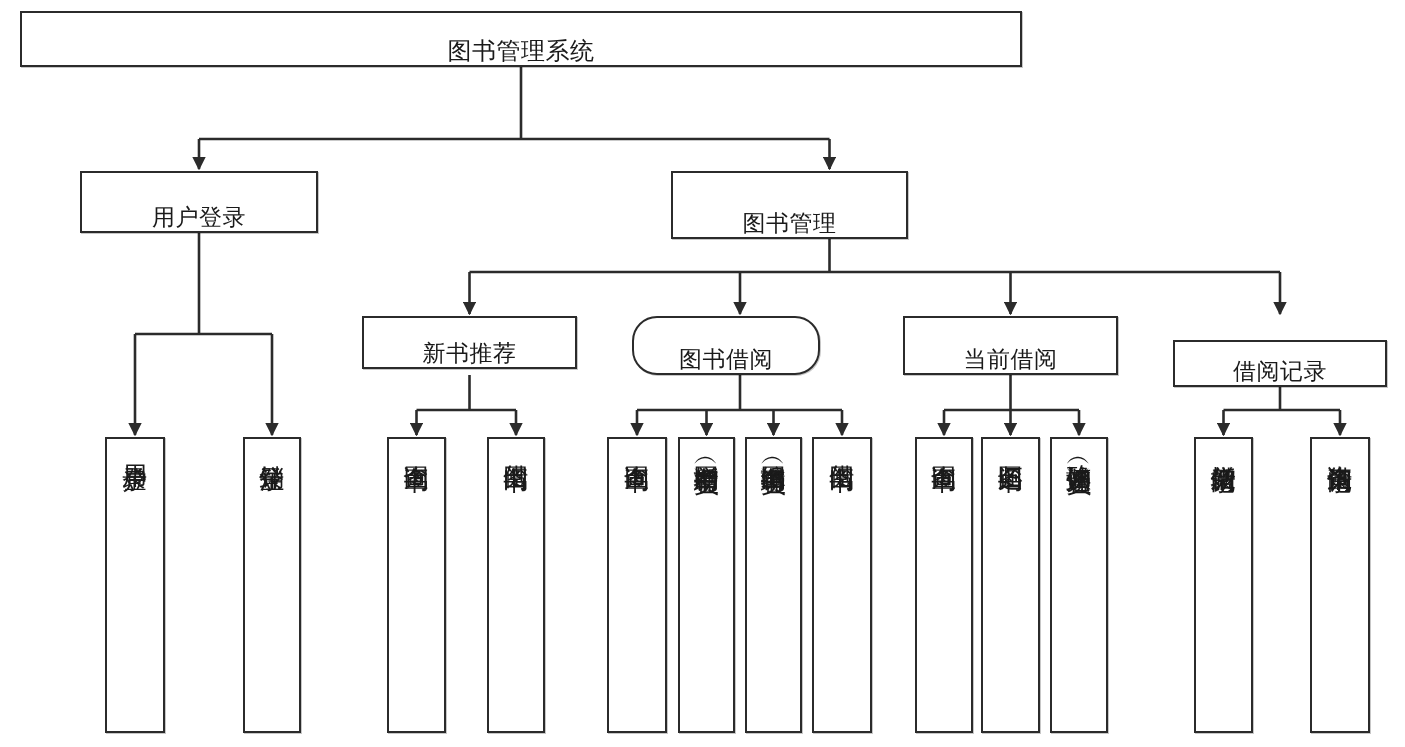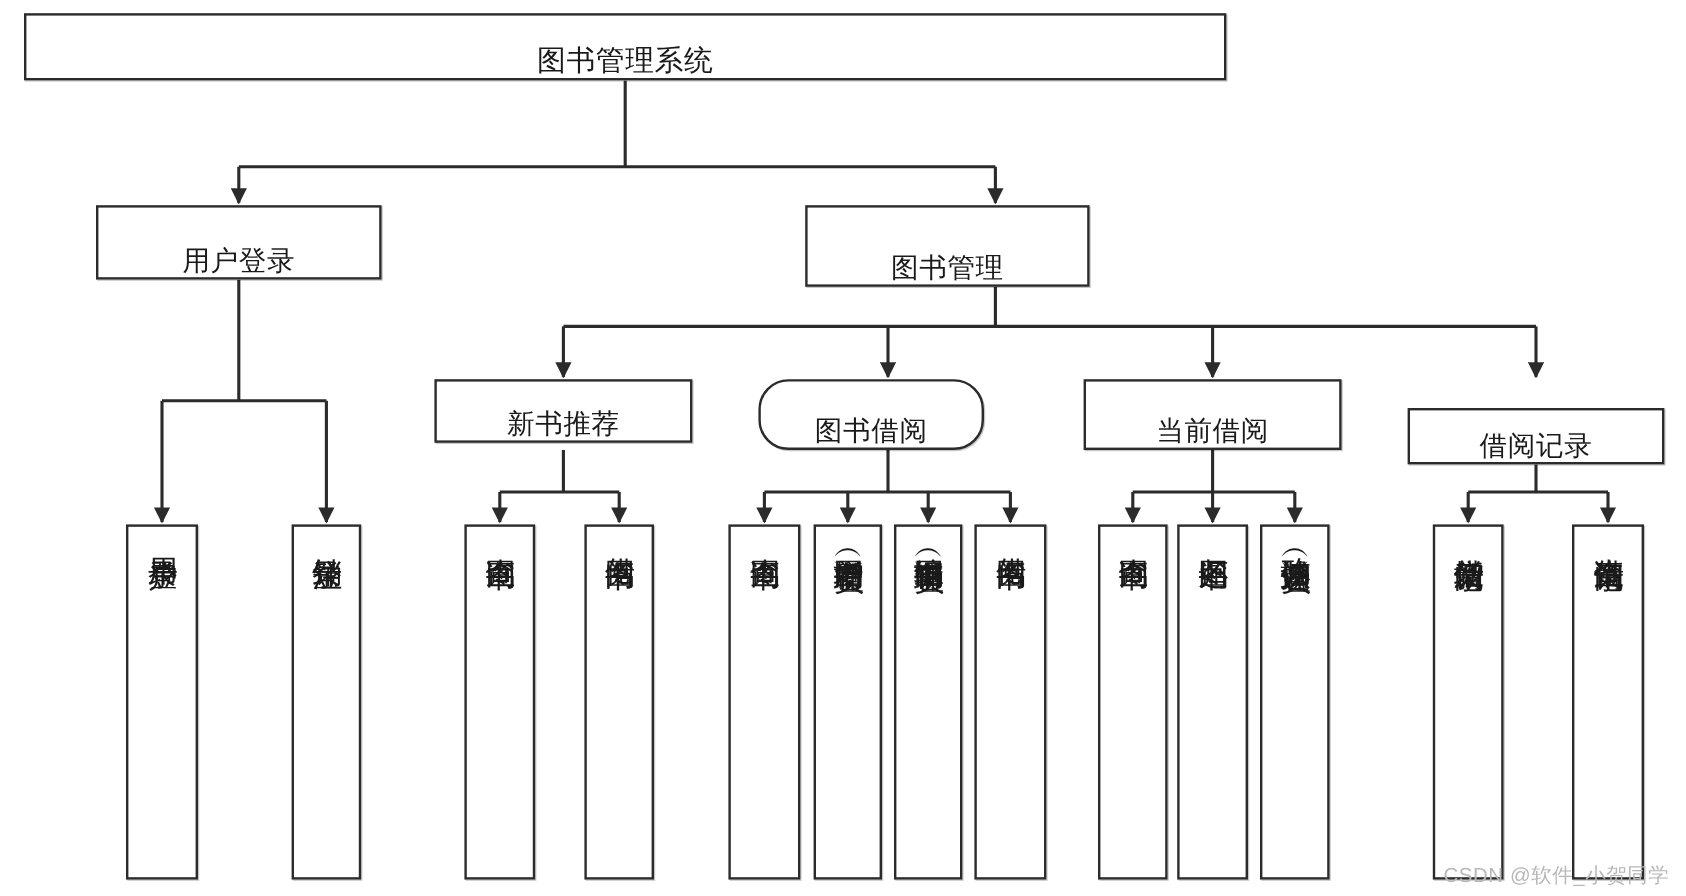--- a/index.html
+++ b/index.html
@@ -173,14 +173,13 @@
         <span class="label">确认归还（管理员）</span>
       </div>
       <div class="node vertical" style="left: 1194px; top: 437px; width: 59px; height: 296px;">
         <span class="label">新增借阅记录</span>
       </div>
       <div class="node vertical" style="left: 1310px; top: 437px; width: 60px; height: 296px;">
         <span class="label">查询借阅记录</span>
       </div>
     </div>
 
-  <div id="watermark">CSDN @软件_小贺同学</div>
 </div>
 
 </body></html>

